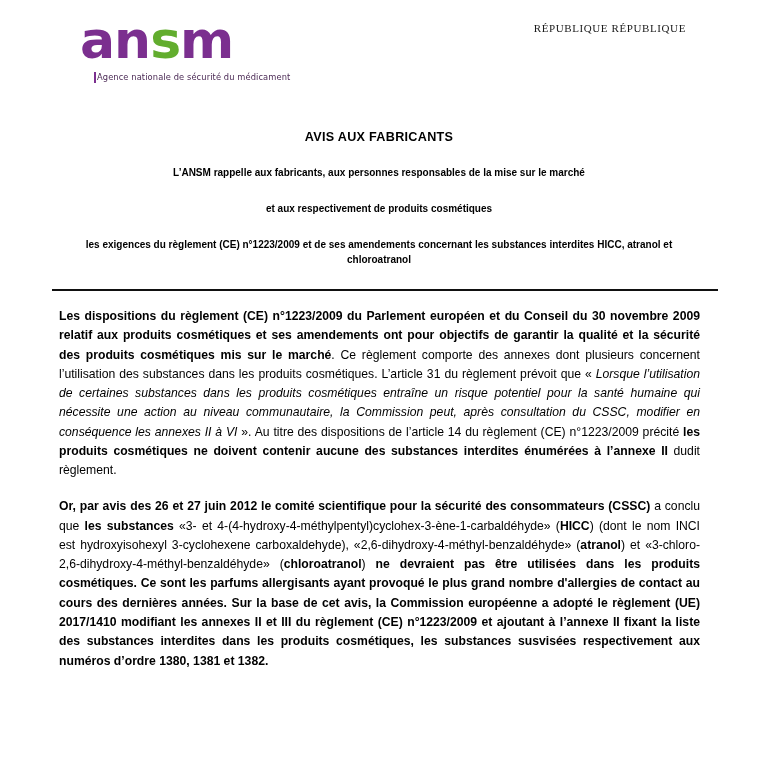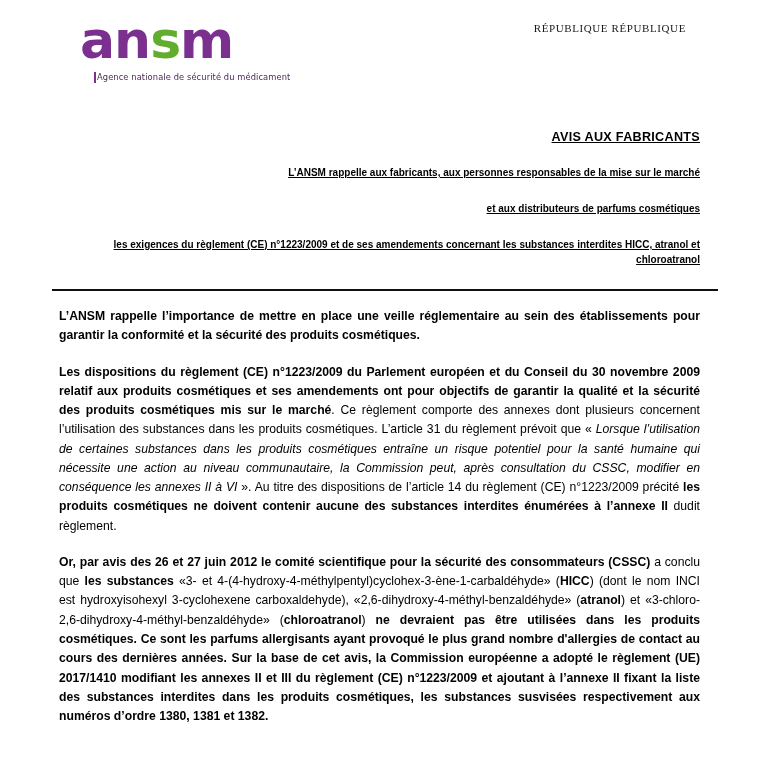--- a/index.html
+++ b/index.html
@@ -64,22 +64,21 @@
     font-family: "Liberation Serif", serif;
     font-size: 11px;
     letter-spacing: 0.6px;
     color: #1a1a1a;
     white-space: nowrap;
   }
 
   
   .title-block {
     margin: 22px 58px 0 58px;
-    text-align: right;
-    text-decoration: underline;
+    text-align: center;
   }
   .title-main {
     font-size: 12.6px;
     font-weight: 700;
     letter-spacing: 0.3px;
     margin: 0 0 22px 0;
   }
   .title-line {
     font-size: 10px;
     font-weight: 700;
@@ -131,28 +130,27 @@
     </div>
   </div>
 
   <div class="republic-label">RÉPUBLIQUE RÉPUBLIQUE</div>
 
 </div>
 
 <div class="title-block">
   <div class="title-main">AVIS AUX FABRICANTS</div>
   <div class="title-line">L’ANSM rappelle aux fabricants, aux personnes responsables de la mise sur le marché</div>
-  <div class="title-line">et aux distributeurs de parfums cosmétiques</div>
+  <div class="title-line">et aux respectivement de produits cosmétiques</div>
   <div class="title-line last">les exigences du règlement (CE) n°1223/2009 et de ses amendements concernant les substances interdites HICC, atranol et chloroatranol</div>
 </div>
 
 <hr class="divider">
 
 <div class="doc-body">
 
-  <p><b>L’ANSM rappelle l’importance de mettre en place une veille réglementaire au sein des établissements pour garantir la conformité et la sécurité des produits cosmétiques.</b></p>
 
 
   <p><b>Les dispositions du règlement (CE) n°1223/2009 du Parlement européen et du Conseil du 30 novembre 2009 relatif aux produits cosmétiques et ses amendements ont pour objectifs de garantir la qualité et la sécurité des produits cosmétiques mis sur le marché</b><span>. Ce règlement comporte des annexes dont plusieurs concernent l’utilisation des substances dans les produits cosmétiques. L’article 31 du règlement prévoit que « </span><i>Lorsque l’utilisation de certaines substances dans les produits cosmétiques entraîne un risque potentiel pour la santé humaine qui nécessite une action au niveau communautaire, la Commission peut, après consultation du CSSC, modifier en conséquence les annexes II à VI</i><span> ». Au titre des dispositions de l’article 14 du règlement (CE) n°1223/2009 précité </span><b>les produits cosmétiques ne doivent contenir aucune des substances interdites énumérées à l’annexe II</b><span> dudit règlement.</span></p>
 
   <p><b>Or, par avis des 26 et 27 juin 2012 le comité scientifique pour la sécurité des consommateurs (CSSC)</b><span> a conclu que </span><b>les substances</b><span> «3- et 4-(4-hydroxy-4-méthylpentyl)cyclohex-3-ène-1-carbaldéhyde» (</span><b>HICC</b><span>) (dont le nom INCI est hydroxyisohexyl 3-cyclohexene carboxaldehyde), «2,6-dihydroxy-4-méthyl-benzaldéhyde» (</span><b>atranol</b><span>) et «3-chloro-2,6-dihydroxy-4-méthyl-benzaldéhyde» (</span><b>chloroatranol</b><span>) </span><b>ne devraient pas être utilisées dans les produits cosmétiques. Ce sont les parfums allergisants ayant provoqué le plus grand nombre d'allergies de contact au cours des dernières années. Sur la base de cet avis, la Commission européenne a adopté le règlement (UE) 2017/1410 modifiant les annexes II et III du règlement (CE) n°1223/2009 et ajoutant à l’annexe II fixant la liste des substances interdites dans les produits cosmétiques, les substances susvisées respectivement aux numéros d’ordre 1380, 1381 et 1382.</b></p>
 
 </div>
 
 </body></html>

